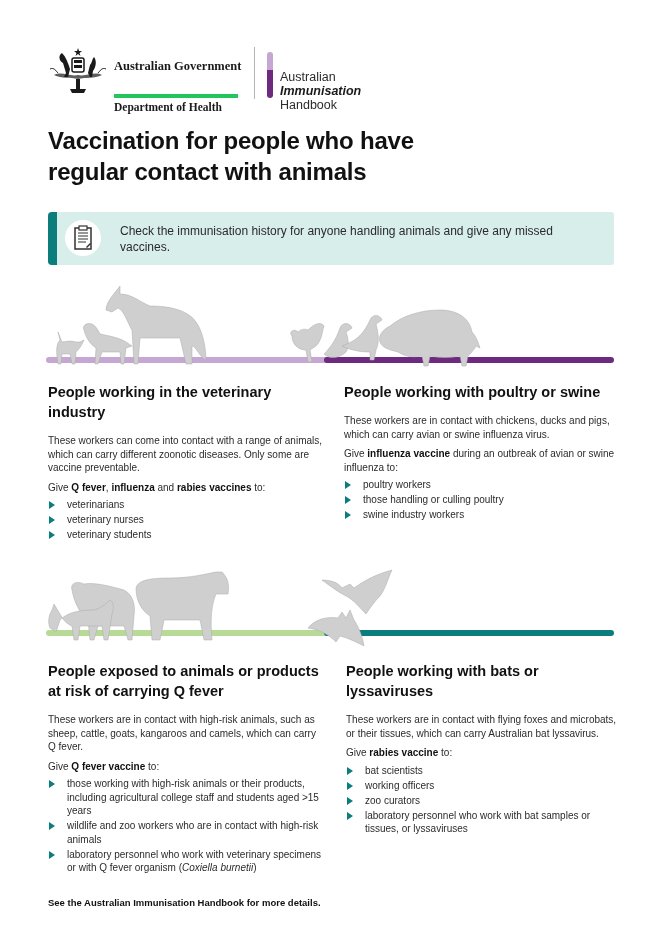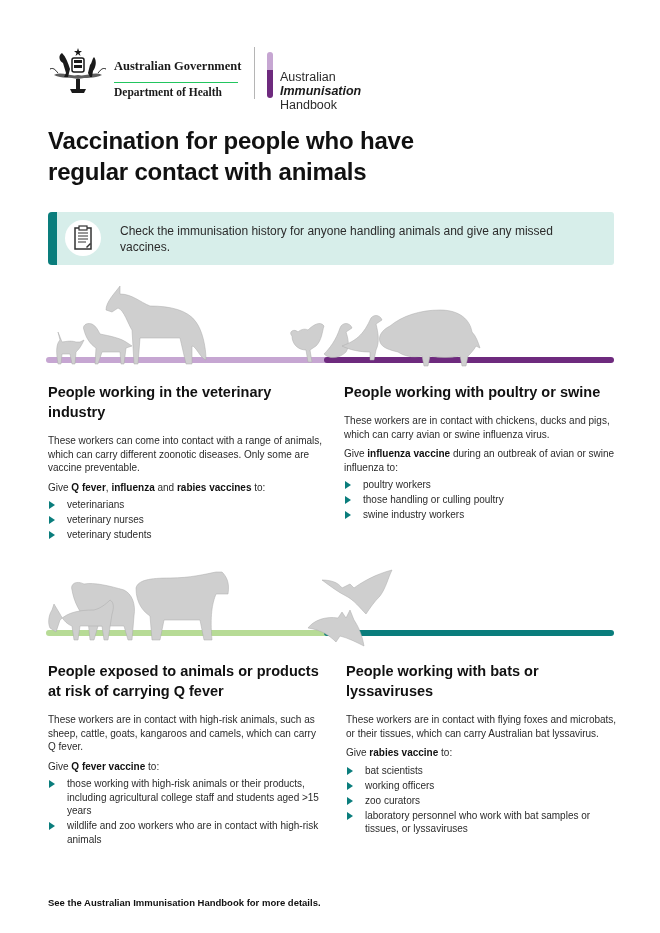--- a/index.html
+++ b/index.html
@@ -2,21 +2,21 @@
 <html><head>
 <meta charset="utf-8">
 <style>
   * { box-sizing: border-box; margin: 0; padding: 0; }
   html, body { width: 660px; height: 933px; background: #ffffff; overflow: hidden; }
   body { font-family: "Liberation Sans", "DejaVu Sans", sans-serif; color: #2b2b2b; position: relative; }
 
   .header { position: absolute; left: 48px; top: 45px; height: 60px; width: 420px; }
   .crest { position: absolute; left: 0; top: 2px; width: 60px; height: 48px; }
   .gov-text { position: absolute; left: 66px; top: 14px; font-family: "Liberation Serif", "DejaVu Serif", serif; }
-  .gov-name { font-weight: bold; font-size: 12.5px; color: #1a1a1a; padding-bottom: 8px; border-bottom: 1px solid #22c55e; width: 124px; white-space: nowrap; }
+  .gov-name { font-weight: bold; font-size: 12.5px; color: #1a1a1a; padding-bottom: 20px; border-bottom: 4px solid #22c55e; width: 124px; white-space: nowrap; }
   .gov-dept { font-weight: bold; font-size: 11.5px; color: #1a1a1a; padding-top: 3px; white-space: nowrap; }
   .hdr-divider { position: absolute; left: 206px; top: 2px; width: 1px; height: 52px; background: #b5b5b5; }
   .aih-bar { position: absolute; left: 219px; top: 7px; width: 6px; height: 46px; border-radius: 3px; overflow: hidden; }
   .aih-bar .top { height: 40%; background: #c6a6d2; }
   .aih-bar .bot { height: 60%; background: #6e2a7e; }
   .aih-text { position: absolute; left: 232px; top: 5px; font-size: 12.5px; line-height: 14px; color: #2b2b2b; margin-top: 20px; }
   .aih-text .bold { font-weight: bold; color: #1a1a1a; font-style: italic; }
 
   .title { position: absolute; left: 48px; top: 125px; width: 440px; font-size: 24px; line-height: 31px; font-weight: bold; color: #111; letter-spacing: -0.2px; }
 
@@ -158,20 +158,21 @@
   </svg>
 </div>
 
 <div class="section" style="left:48px; top:661px;">
   <h2 class="sec-title">People exposed to animals or products at risk of carrying Q fever</h2>
   <p class="sec-body">These workers are in contact with high-risk animals, such as sheep, cattle, goats, kangaroos and camels, which can carry Q fever.</p>
   <p class="sec-give"><span>Give </span><b>Q fever vaccine</b><span> to:</span></p>
   <ul class="bullets">
     <li><span class="tri"></span><span>those working with high-risk animals or their products, including agricultural college staff and students aged &gt;15 years</span></li>
     <li><span class="tri"></span><span>wildlife and zoo workers who are in contact with high-risk animals</span></li>
+    <li><span class="tri"></span><span>laboratory personnel who work with veterinary specimens or with Q fever organism (</span><i>Coxiella burnetii</i><span>)</span></li>
   </ul>
 </div>
 
 <div class="section" style="left:346px; top:661px;">
   <h2 class="sec-title">People working with bats or lyssaviruses</h2>
   <p class="sec-body">These workers are in contact with flying foxes and microbats, or their tissues, which can carry Australian bat lyssavirus.</p>
   <p class="sec-give"><span>Give </span><b>rabies vaccine</b><span> to:</span></p>
   <ul class="bullets">
     <li><span class="tri"></span><span>bat scientists</span></li>
     <li><span class="tri"></span><span>working officers</span></li>

